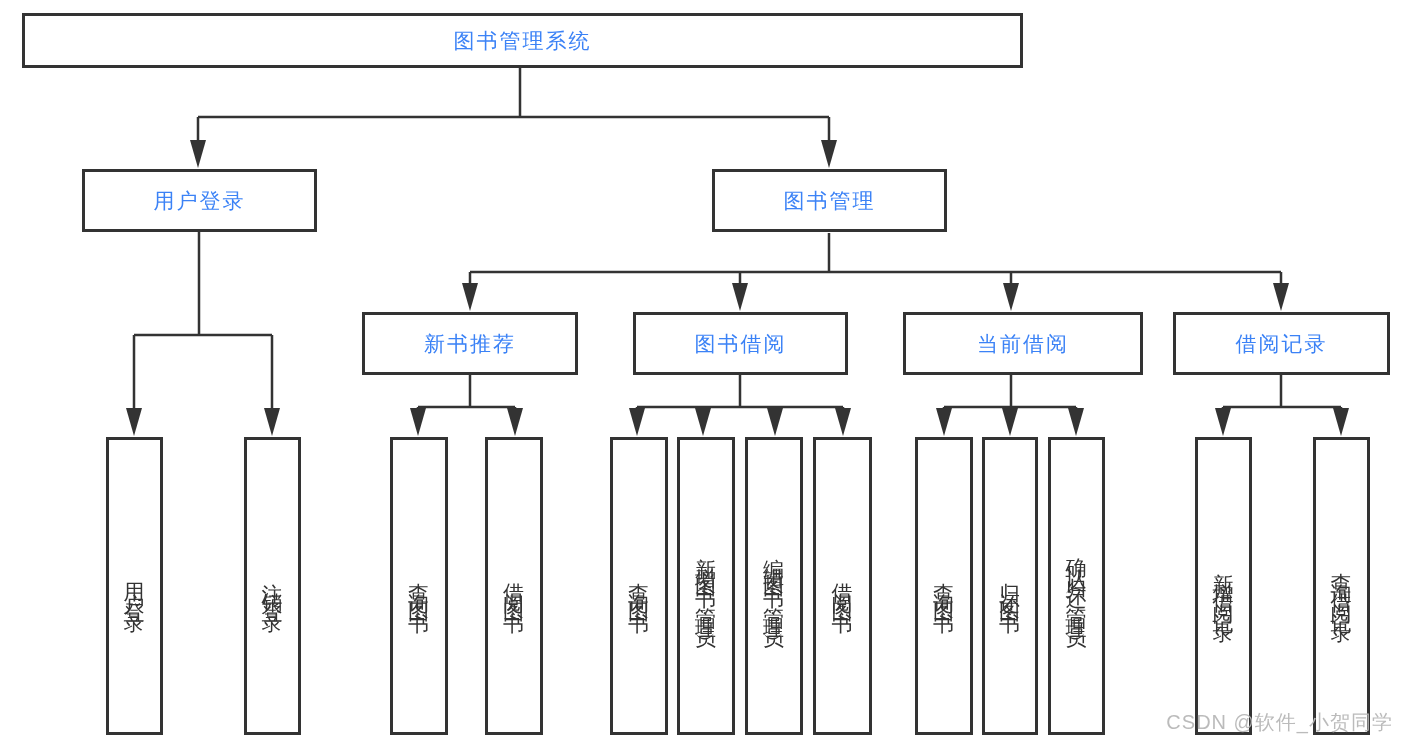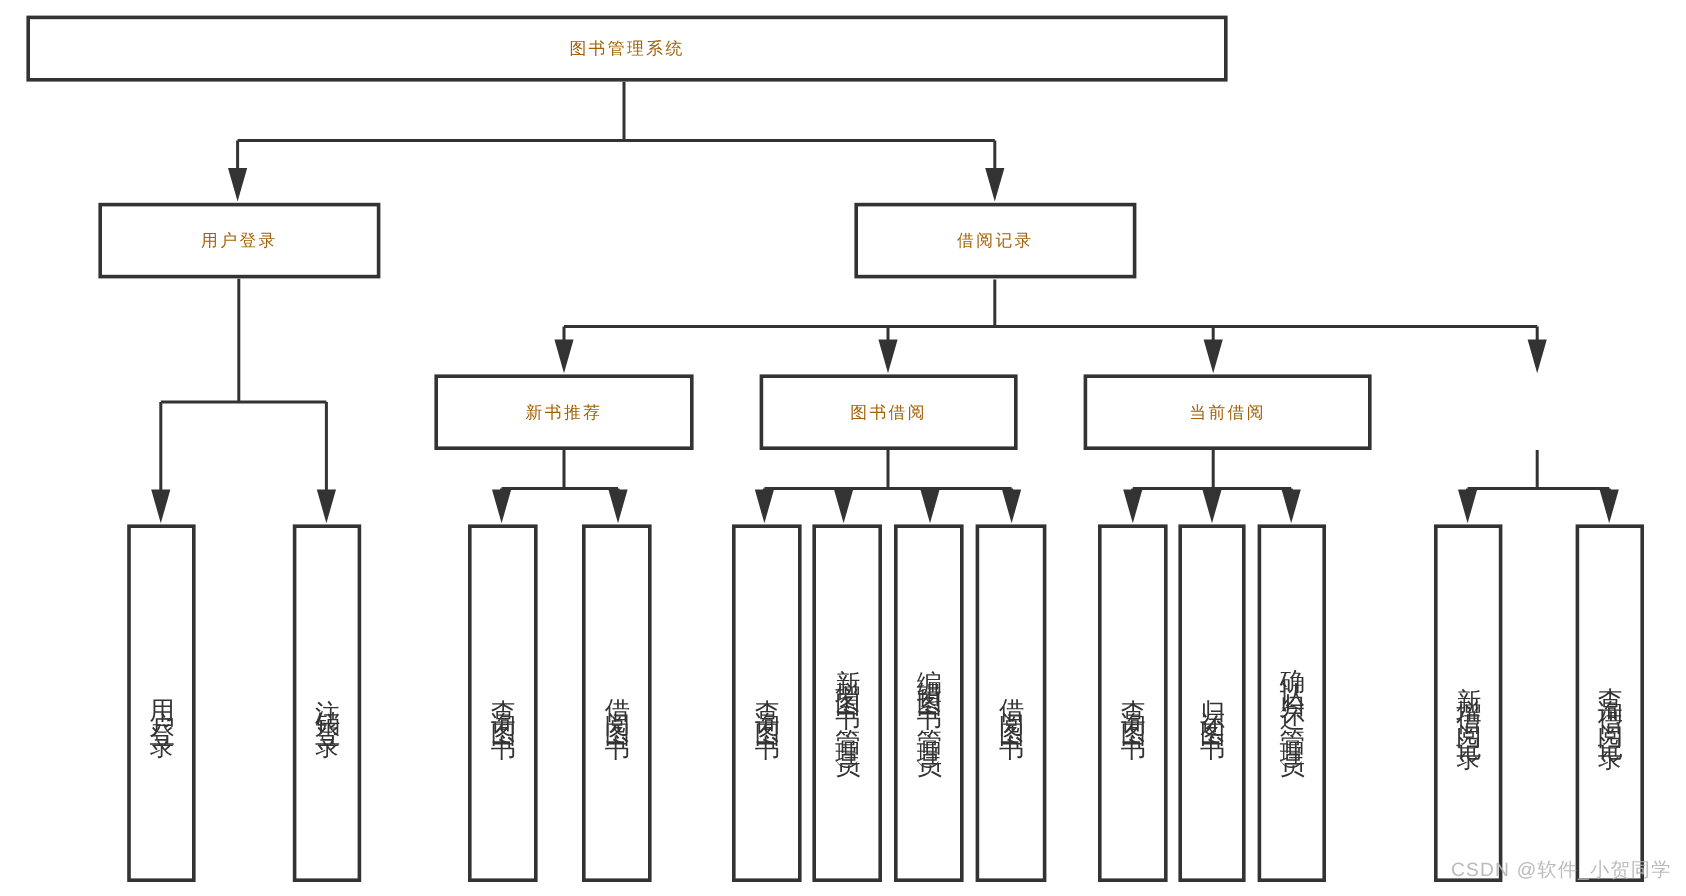--- a/index.html
+++ b/index.html
@@ -14,45 +14,45 @@
   .box{
     position:absolute;
     box-sizing:border-box;
     border:3px solid #333333;
     background:#ffffff;
     display:flex;
     align-items:center;
     justify-content:center;
   }
   .hlbl{
-    font-size:14px;
+    font-size:21px;
     letter-spacing:2px;
     white-space:nowrap;
-    color:#a16207;
+    color:#3b82f6;
   }
   .leaf{top:437px;height:298px;width:57px;}
   .vlbl{
     writing-mode:vertical-rl;
     text-orientation:mixed;
     font-size:21px;
     letter-spacing:10px;
     line-height:1;
     color:#333333;
     white-space:nowrap;
   }
   .connectors{
     position:absolute;left:0;top:0;width:1405px;height:747px;
     pointer-events:none;
   }
   .connectors path{stroke:#333333;stroke-width:2.5;fill:none;}
   .connectors polygon{fill:#333333;stroke:none;}
   .watermark{
     position:absolute;
     right:12px;bottom:11px;
-    font-size:16px;
+    font-size:20px;
     letter-spacing:1px;
     color:rgba(183,183,183,0.95);
     z-index:5;
     white-space:nowrap;
   }
 </style>
 </head>
 <body>
 
 <div class="canvas">
@@ -108,31 +108,34 @@
   </svg>
 
   <div class="box" style="left:22px;top:13px;width:1001px;height:55px">
     <span class="hlbl">图书管理系统</span>
   </div>
 
   <div class="box" style="left:82px;top:169px;width:235px;height:63px">
     <span class="hlbl">用户登录</span>
   </div>
   <div class="box" style="left:712px;top:169px;width:235px;height:63px">
-    <span class="hlbl">借阅记录</span>
+    <span class="hlbl">图书管理</span>
   </div>
 
   <div class="box" style="left:633px;top:312px;width:215px;height:63px">
     <span class="hlbl">图书借阅</span>
   </div>
   <div class="box" style="left:362px;top:312px;width:216px;height:63px">
     <span class="hlbl">新书推荐</span>
   </div>
   <div class="box" style="left:903px;top:312px;width:240px;height:63px">
     <span class="hlbl">当前借阅</span>
+  </div>
+  <div class="box" style="left:1173px;top:312px;width:217px;height:63px">
+    <span class="hlbl">借阅记录</span>
   </div>
 
   <div class="box leaf" style="left:106px;width:57px">
     <span class="vlbl">用户登录</span>
   </div>
   <div class="box leaf" style="left:244px;width:57px">
     <span class="vlbl">注销登录</span>
   </div>
 
   <div class="box leaf" style="left:390px;width:58px">

